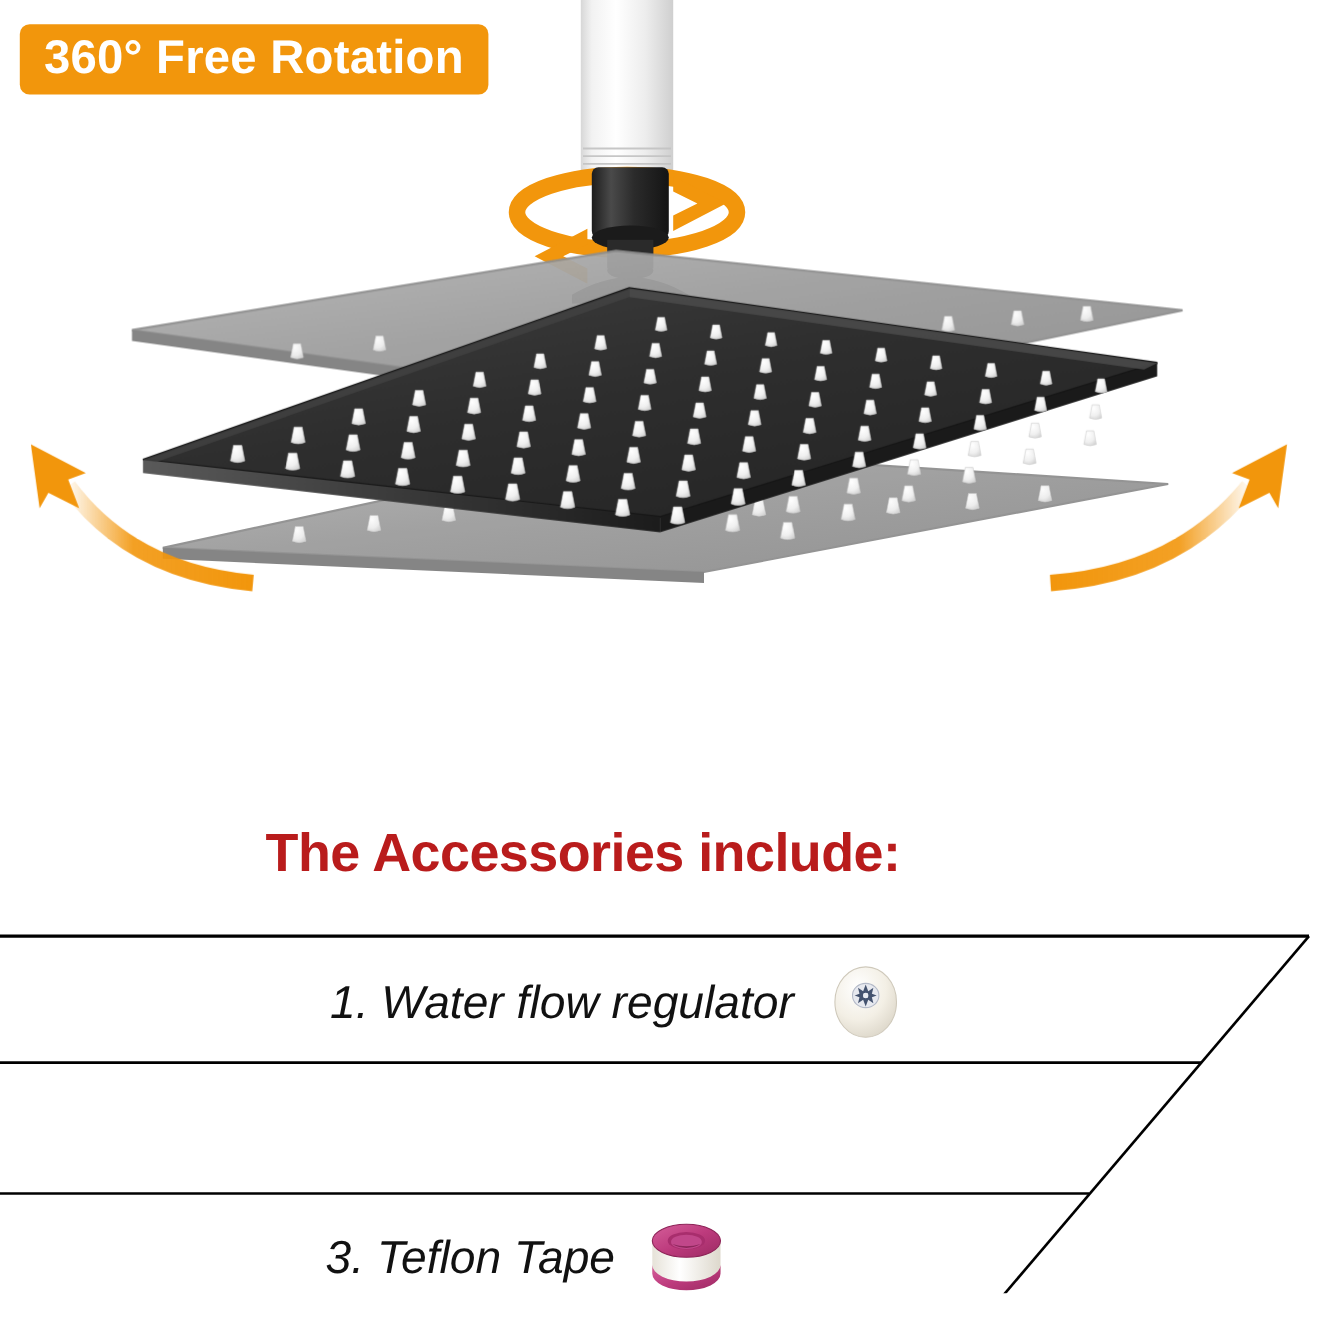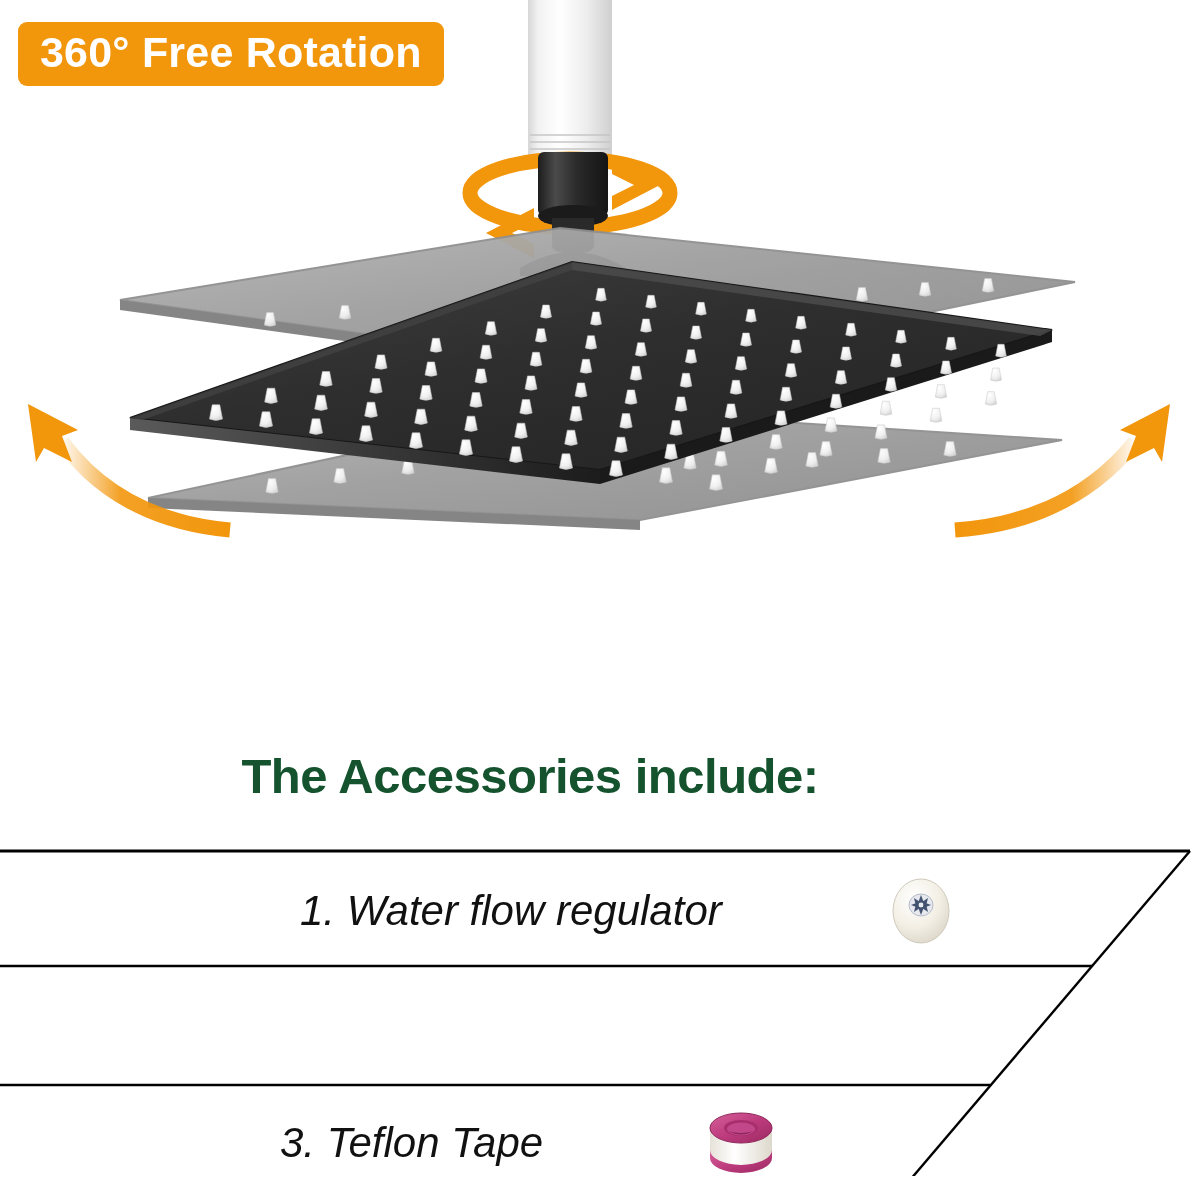--- a/index.html
+++ b/index.html
@@ -49,38 +49,38 @@
 
   
   .acc-title {
     position: absolute;
     left: 0;
     top: 748px;
     width: 1060px;
     text-align: center;
     font-size: 49px;
     font-weight: bold;
-    color: #14532d;
+    color: #b91c1c;
     letter-spacing: -0.5px;
     font-family: "Liberation Sans", sans-serif;
   }
 
   .lines {
     position: absolute;
     left: 0;
     top: 820px;
     width: 1200px;
     height: 380px;
   }
 
   .acc-row {
     position: absolute;
     display: flex;
     align-items: center;
-    justify-content: space-between;
+    justify-content: flex-start;
     gap: 26px;
   }
   .acc-label {
     font-size: 42px;
     font-style: italic;
     color: #111111;
     white-space: nowrap;
     font-family: "Liberation Sans", sans-serif;
   }
   .acc-icon {
@@ -88,21 +88,21 @@
     height: 86px;
     flex: 0 0 auto;
     display: flex;
     align-items: center;
     justify-content: center;
   }
   .acc-icon svg { display: block; }
 
   #row-1 { left: 300px; top: 868px; width: 660px; }
   #row-2 { left: 20px;  top: 985px; width: 850px; }
-  #row-3 { left: 280px; top: 1100px; width: 500px; }
+  #row-3 { left: 296px; top: 1100px; width: 500px; }
 </style>
 </head>
 <body>
 
 <div id="page">
 
   <div class="badge">360° Free Rotation</div>
 
   <div class="hero">
     <svg width="1200" height="700" viewBox="0 0 1200 700" xmlns="http://www.w3.org/2000/svg">

